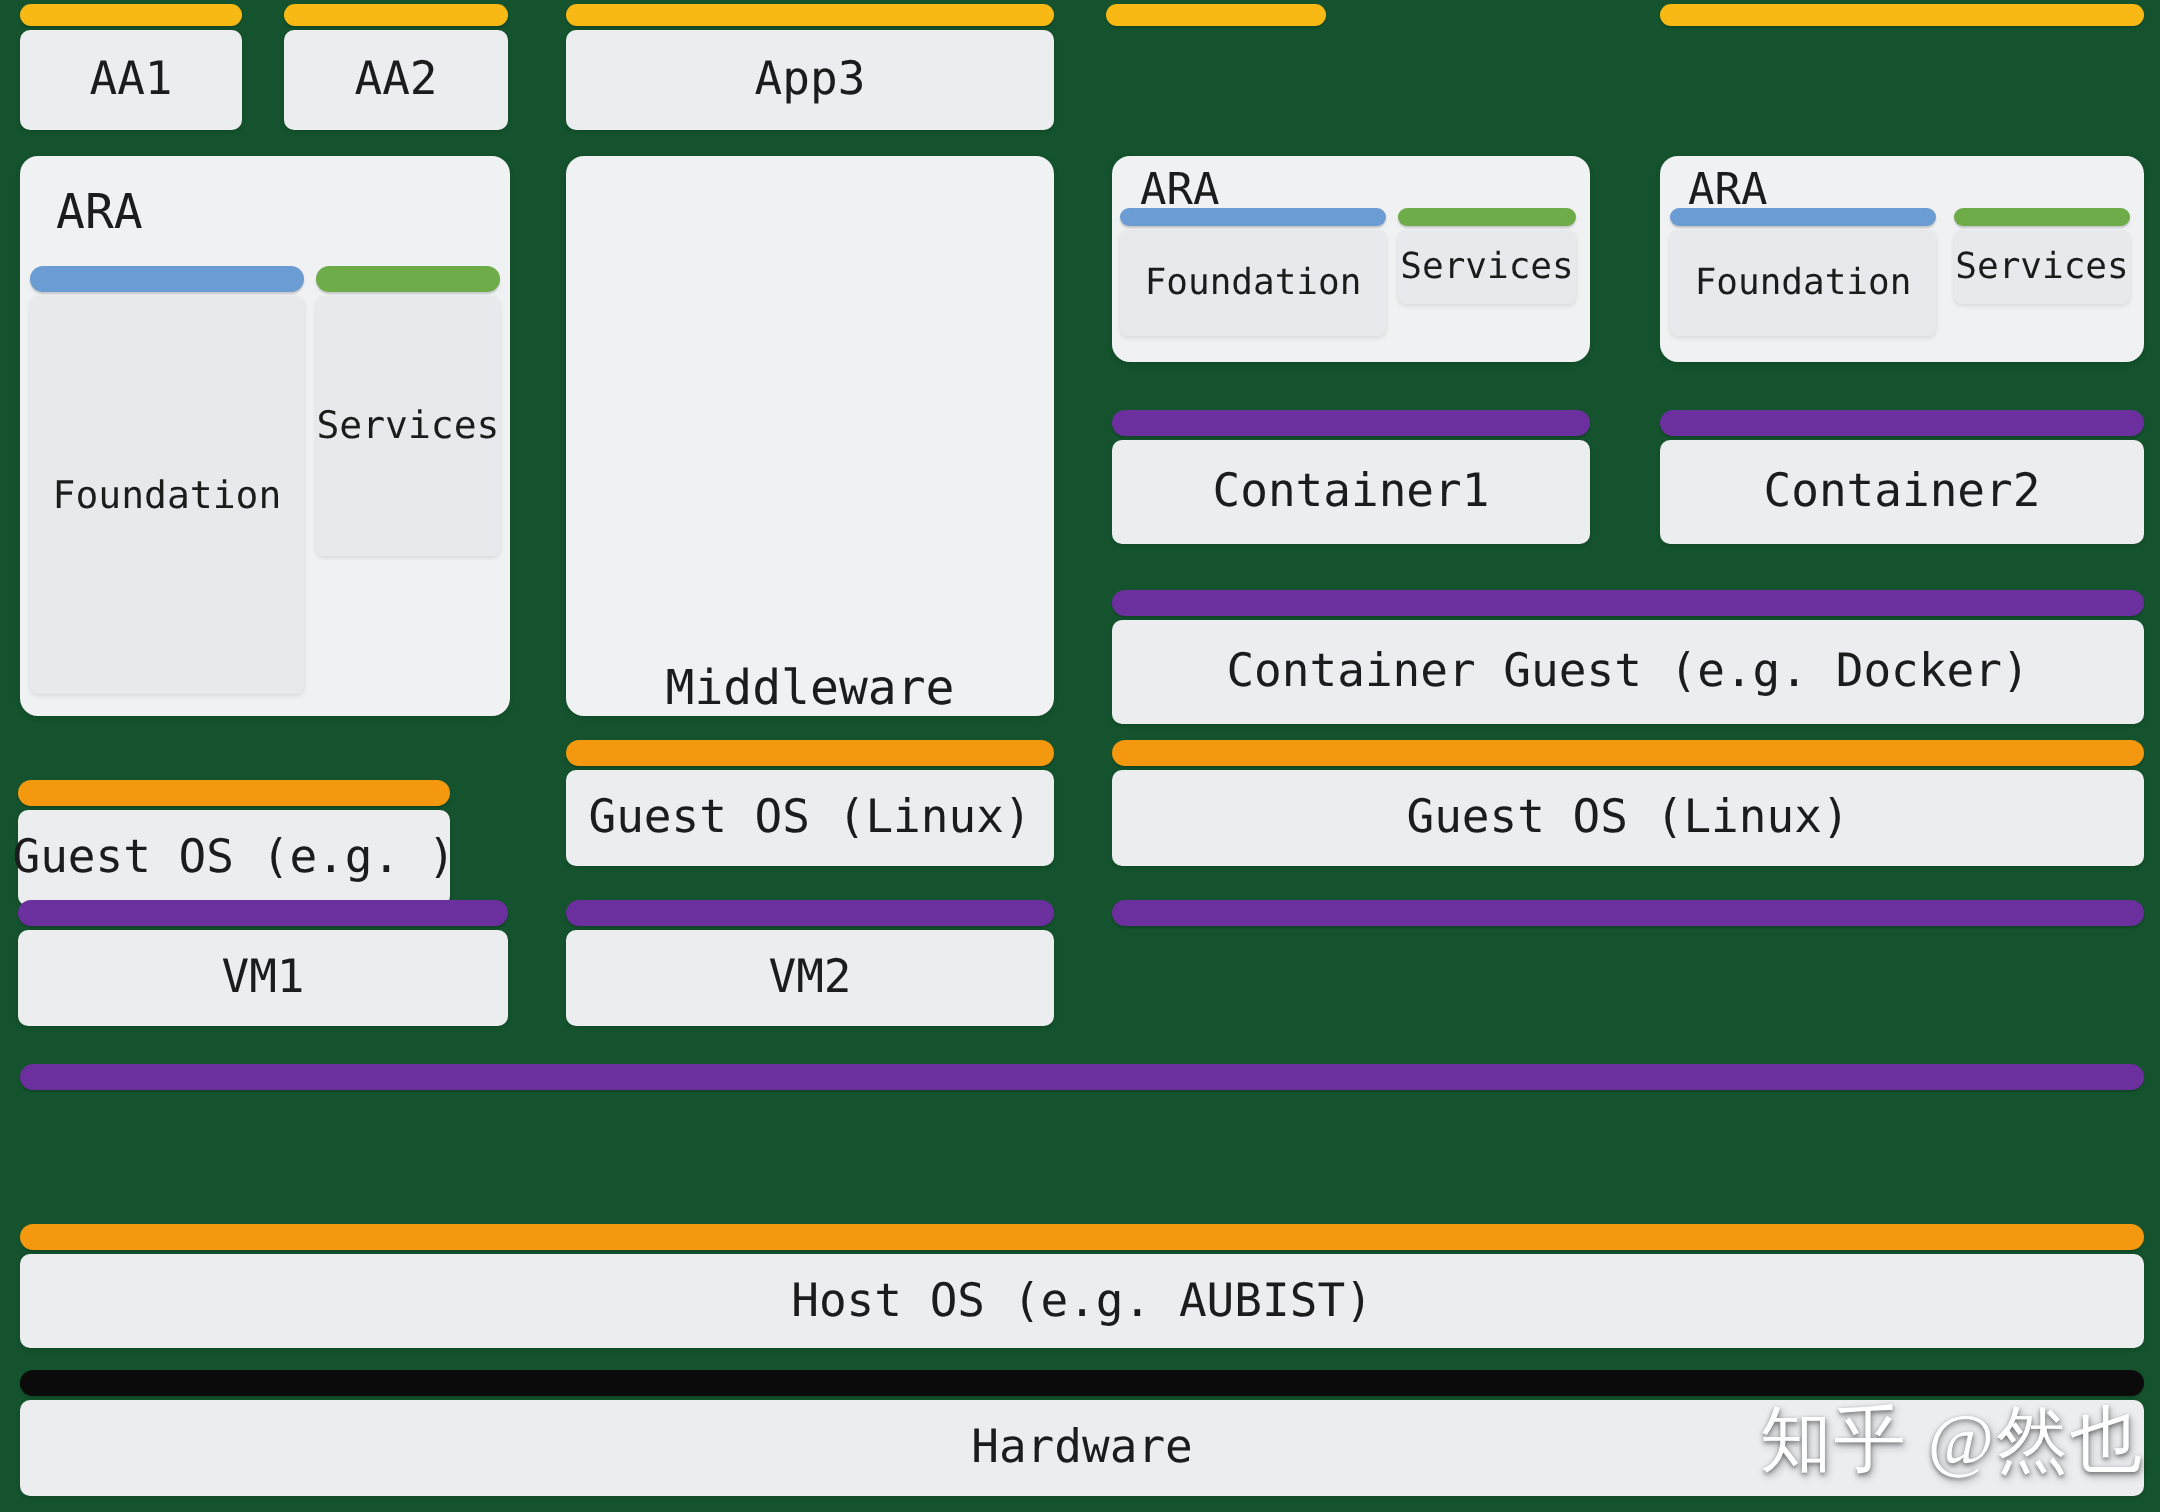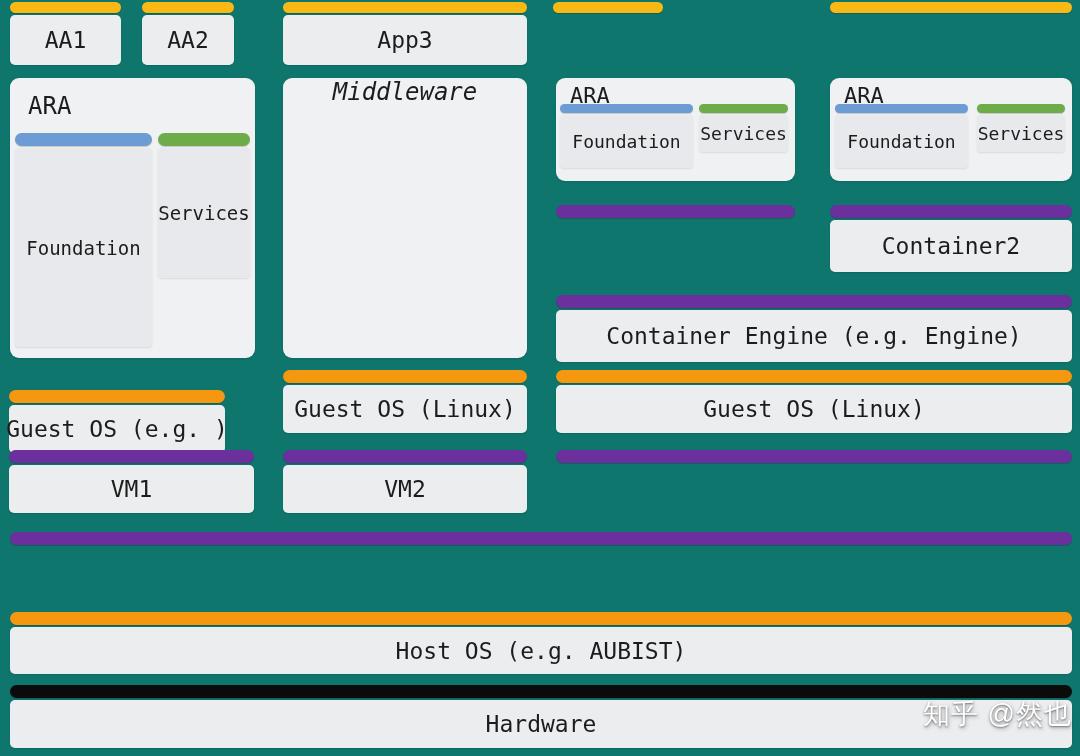--- a/index.html
+++ b/index.html
@@ -1,17 +1,17 @@
 <!DOCTYPE html>
 <html><head>
 <meta charset="utf-8">
 <style>
   html,body{margin:0;padding:0;background:#ffffff;}
   .canvas{
-    position:relative;width:1080px;height:756px;background:#0f766e;overflow:hidden;
+    position:relative;width:1080px;height:756px;background:#14532d;overflow:hidden;
     font-family:"DejaVu Sans Mono","Liberation Mono",monospace;color:#1c1c1c;
   }
   
   .box{position:absolute;display:flex;flex-direction:column;gap:2px;}
   .bar{height:13px;border-radius:7px;flex:0 0 auto;box-shadow:0 1px 1px rgba(0,0,0,.18);}
   .bar.thin{height:11px;}
   .body{
     flex:1 1 auto;background:#ecedef;border-radius:5px;
     display:flex;align-items:center;justify-content:center;
     box-shadow:0 1px 2px rgba(0,0,0,.13);
@@ -21,40 +21,40 @@
   .panel{
     position:absolute;background:#f0f1f3;border-radius:9px;
     box-shadow:0 1px 3px rgba(0,0,0,.12);
   }
   .panel-title{position:absolute;font-size:24px;}
   .panel.small .panel-title{font-size:22px;}
   .sub{position:absolute;display:flex;flex-direction:column;gap:2px;}
   .sub .body{background:#e8e9ec;border-radius:4px;box-shadow:0 1px 2px rgba(0,0,0,.10);}
   .sub .lbl{font-size:19px;font-weight:normal;}
   .panel.small .sub .lbl{font-size:18px;}
-  .mid-center{position:absolute;inset:0;display:flex;align-items:flex-start;justify-content:center;font-style:italic;}
+  .mid-center{position:absolute;inset:0;display:flex;align-items:flex-end;justify-content:center;}
   
   .watermark{
     position:absolute;top:696px;right:8px;
-    font-family:Liberation Sans, sans-serif;font-size:27px;letter-spacing:1px;
+    font-family:Liberation Serif, serif;font-size:36px;letter-spacing:1px;
     color:#ffffff;text-shadow:0 1px 2px rgba(0,0,0,.45),1px 2px 4px rgba(0,0,0,.30);
   }
 </style>
 </head>
 <body>
 
 <div class="canvas">
 
   <div class="box" style="left:10px;top:2px;width:111px;height:63px">
     <div class="bar thin" style="background: rgb(249, 185, 21);"></div>
     <div class="body">
         <span class="lbl">AA1</span>
       </div>
   </div>
-  <div class="box" style="left:142px;top:2px;width:92px;height:63px">
+  <div class="box" style="left:142px;top:2px;width:112px;height:63px">
     <div class="bar thin" style="background: rgb(249, 185, 21);"></div>
     <div class="body">
         <span class="lbl">AA2</span>
       </div>
   </div>
   <div class="box" style="left:283px;top:2px;width:244px;height:63px">
     <div class="bar thin" style="background: rgb(249, 185, 21);"></div>
     <div class="body">
         <span class="lbl">App3</span>
       </div>
@@ -115,32 +115,35 @@
     <div class="sub" style="left:147px;top:26px;width:88px;height:48px">
       <div class="bar" style="height: 9px; background: rgb(110, 172, 73);"></div>
       <div class="body">
           <span class="lbl">Services</span>
         </div>
     </div>
   </div>
 
   <div class="box" style="left:556px;top:205px;width:239px;height:67px">
     <div class="bar" style="background: rgb(108, 47, 158);"></div>
+    <div class="body">
+        <span class="lbl">Container1</span>
+      </div>
   </div>
   <div class="box" style="left:830px;top:205px;width:242px;height:67px">
     <div class="bar" style="background: rgb(108, 47, 158);"></div>
     <div class="body">
         <span class="lbl">Container2</span>
       </div>
   </div>
 
   <div class="box" style="left:556px;top:295px;width:516px;height:67px">
     <div class="bar" style="background: rgb(108, 47, 158);"></div>
     <div class="body">
-        <span class="lbl">Container Engine (e.g. Engine)</span>
+        <span class="lbl">Container Guest (e.g. Docker)</span>
       </div>
   </div>
 
   <div class="box" style="left:9px;top:390px;width:216px;height:63px">
     <div class="bar" style="background: rgb(244, 153, 15);"></div>
     <div class="body">
         <span class="lbl">Guest OS (e.g. )</span>
       </div>
   </div>
   <div class="box" style="left:283px;top:370px;width:244px;height:63px">

